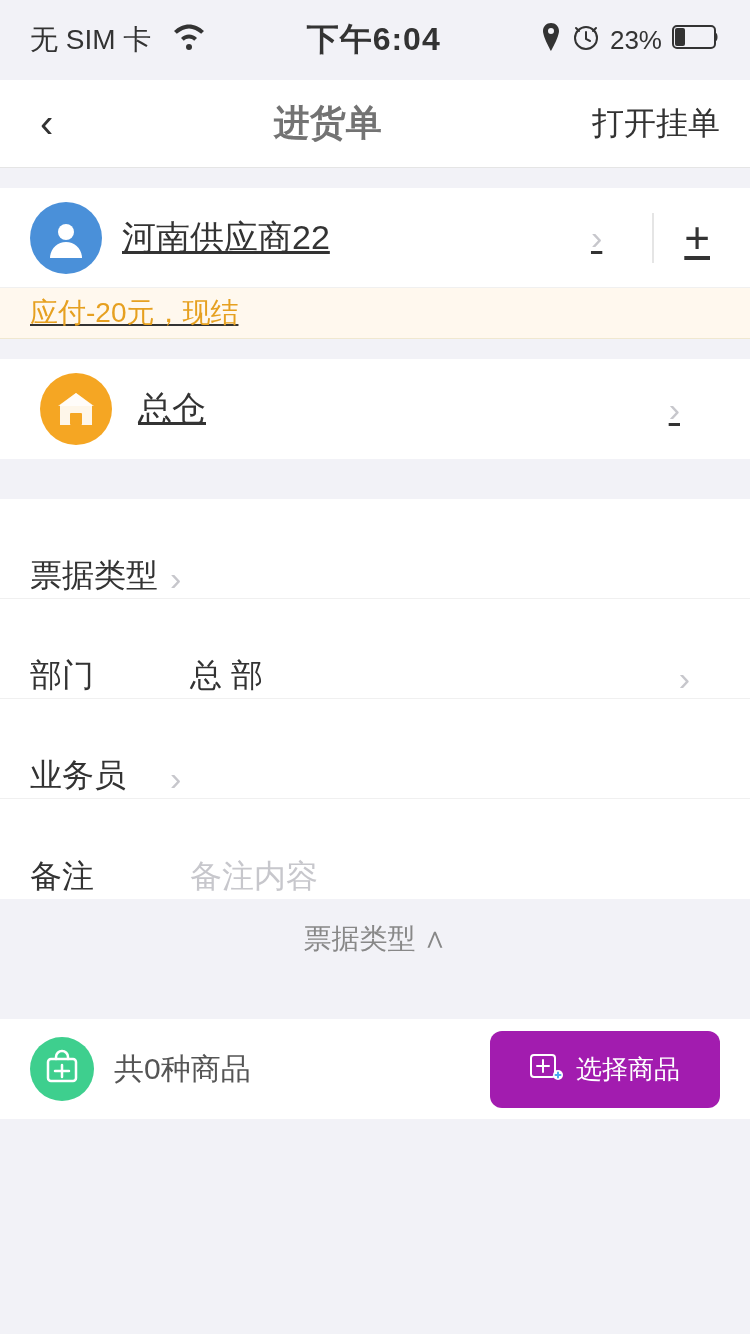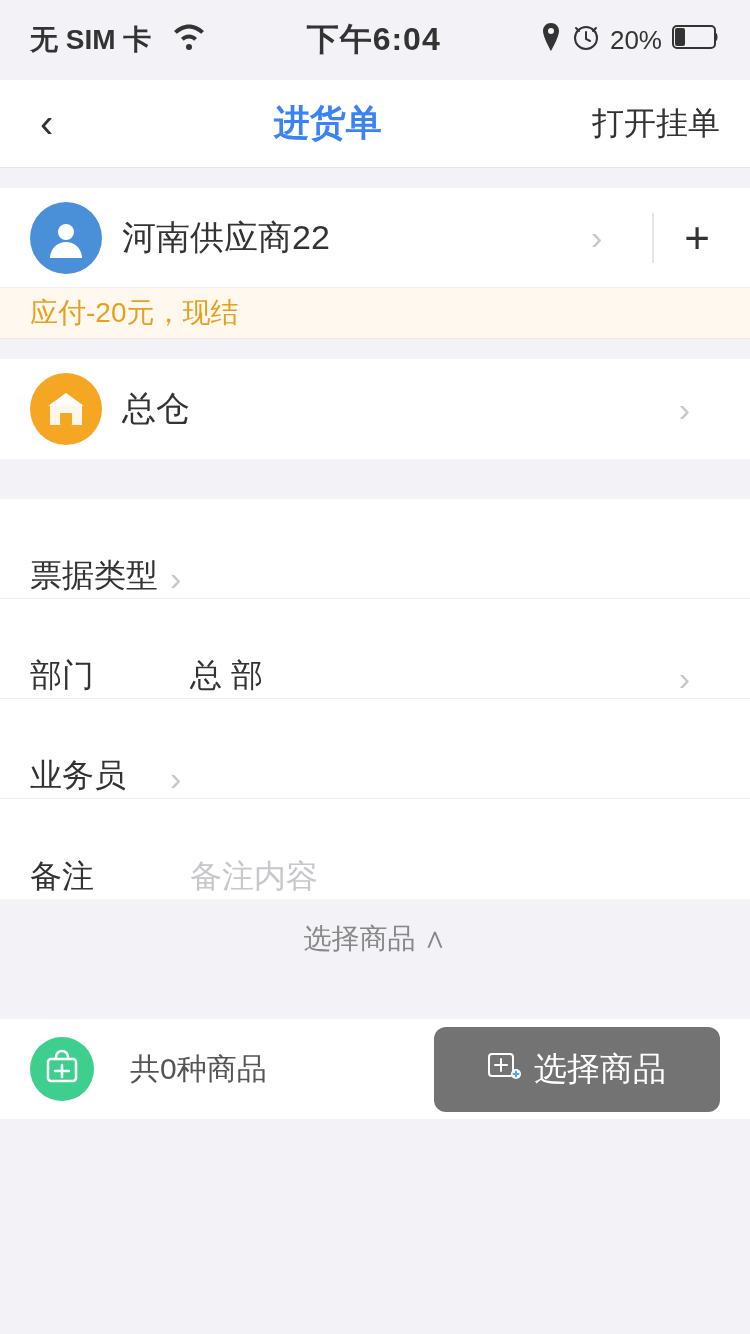--- a/index.html
+++ b/index.html
@@ -22,21 +22,20 @@
       align-items: center;
       justify-content: space-between;
       padding: 0 30px;
       font-size: 28px;
       font-weight: 500;
     }
     .status-left {
       display: flex;
       align-items: center;
       gap: 20px;
-      font-weight: bold;
     }
     .status-center {
       font-size: 32px;
       font-weight: 600;
       letter-spacing: 1px;
     }
     .status-right {
       display: flex;
       align-items: center;
       gap: 10px;
@@ -56,38 +55,39 @@
     }
     .nav-back {
       font-size: 40px;
       color: #333;
       cursor: pointer;
       padding: 10px;
     }
     .nav-title {
       font-size: 36px;
       font-weight: 600;
-      color: #3b82f6;
+      color: #737373;
     }
     .nav-action {
       font-size: 32px;
       color: #333;
       cursor: pointer;
     }
 
     
     .section-divider {
       height: 20px;
       background: #f2f2f7;
     }
 
     
     .card-section {
       background: #fde047;
       margin-bottom: 0;
+      text-decoration: underline;
     }
 
     
     .supplier-row {
       display: flex;
       align-items: center;
       padding: 0 30px;
       height: 100px;
       background: #fff;
       border-bottom: 1px solid #f0f0f0;
@@ -133,23 +133,24 @@
       padding: 6px 30px;
       font-size: 28px;
       color: #e6a020;
       border-bottom: 1px solid #f0e8d0;
     }
 
     
     .warehouse-row {
       display: flex;
       align-items: center;
-      padding: 0 30px;
+      padding: 0 40px;
       height: 100px;
       background: #fff;
+      gap: 6px;
     }
     .warehouse-icon {
       width: 72px;
       height: 72px;
       border-radius: 50%;
       background: #f5a623;
       display: flex;
       align-items: center;
       justify-content: center;
       margin-right: 20px;
@@ -210,44 +211,43 @@
     }
 
     
     .bottom-section {
       background: #fff;
       display: flex;
       align-items: center;
       padding: 0 30px;
       height: 100px;
       margin-top: 20px;
-      gap: 16px;
     }
     .product-icon {
       width: 64px;
       height: 64px;
       border-radius: 50%;
       background: #3ecf8e;
       display: flex;
       align-items: center;
       justify-content: center;
       margin-right: 20px;
       flex-shrink: 0;
     }
     .product-count {
       flex: 1;
       font-size: 30px;
       color: #555;
     }
     .select-btn {
-      background: #737373;
+      background: #a21caf;
       color: #fff;
       border-radius: 12px;
-      padding: 20px 54px;
-      font-size: 33px;
+      padding: 20px 40px;
+      font-size: 26px;
       display: flex;
       align-items: center;
       gap: 12px;
       cursor: pointer;
     }
 
     .remaining-bg {
       background: #f2f2f7;
       height: 300px;
       margin-top: 0;
@@ -274,21 +274,21 @@
           <path d="M11 0C6.5 0 3 3.5 3 8c0 6 8 20 8 20s8-14 8-20c0-4.5-3.5-8-8-8zm0 11a3 3 0 1 1 0-6 3 3 0 0 1 0 6z" fill="#333"></path>
         </svg>
     </span>
     <span>
       <svg width="28" height="28" viewBox="0 0 28 28">
           <circle cx="14" cy="15" r="11" stroke="#333" stroke-width="2" fill="none"></circle>
           <path d="M14 9v7l4 2" stroke="#333" stroke-width="2" stroke-linecap="round" fill="none"></path>
           <path d="M4 5l3 3M24 5l-3 3" stroke="#333" stroke-width="2" stroke-linecap="round"></path>
         </svg>
     </span>
-    <span>20%</span>
+    <span>23%</span>
     <span>
       <svg width="48" height="26" viewBox="0 0 48 26">
         <rect x="1" y="2" width="42" height="22" rx="4" stroke="#333" stroke-width="2" fill="none"></rect>
         <rect x="3" y="4" width="10" height="18" rx="2" fill="#333"></rect>
         <path d="M44 9v8c2-1 2-7 0-8z" fill="#333"></path>
       </svg>
     </span>
   </div>
 </div>
 
@@ -355,21 +355,21 @@
     <span class="chevron-right">›</span>
   </div>
 
   <div class="form-row">
     <span class="form-label">备注</span>
     <span class="form-placeholder">备注内容</span>
   </div>
 </div>
 
 <div class="collapse-row">
-  <span>选择商品 ∧</span>
+  <span>票据类型 ∧</span>
 </div>
 
 <div class="section-divider"></div>
 
 <div class="bottom-section">
   <div class="product-icon">
     <svg width="40" height="40" viewBox="0 0 40 40" fill="none">
       <rect x="6" y="10" width="28" height="22" rx="3" stroke="#fff" stroke-width="2.5" fill="none"></rect>
       <path d="M14 10V8a6 6 0 0 1 12 0v2" stroke="#fff" stroke-width="2.5" stroke-linecap="round" fill="none"></path>
       <path d="M13 22h14M20 16v12" stroke="#fff" stroke-width="2.5" stroke-linecap="round"></path>

